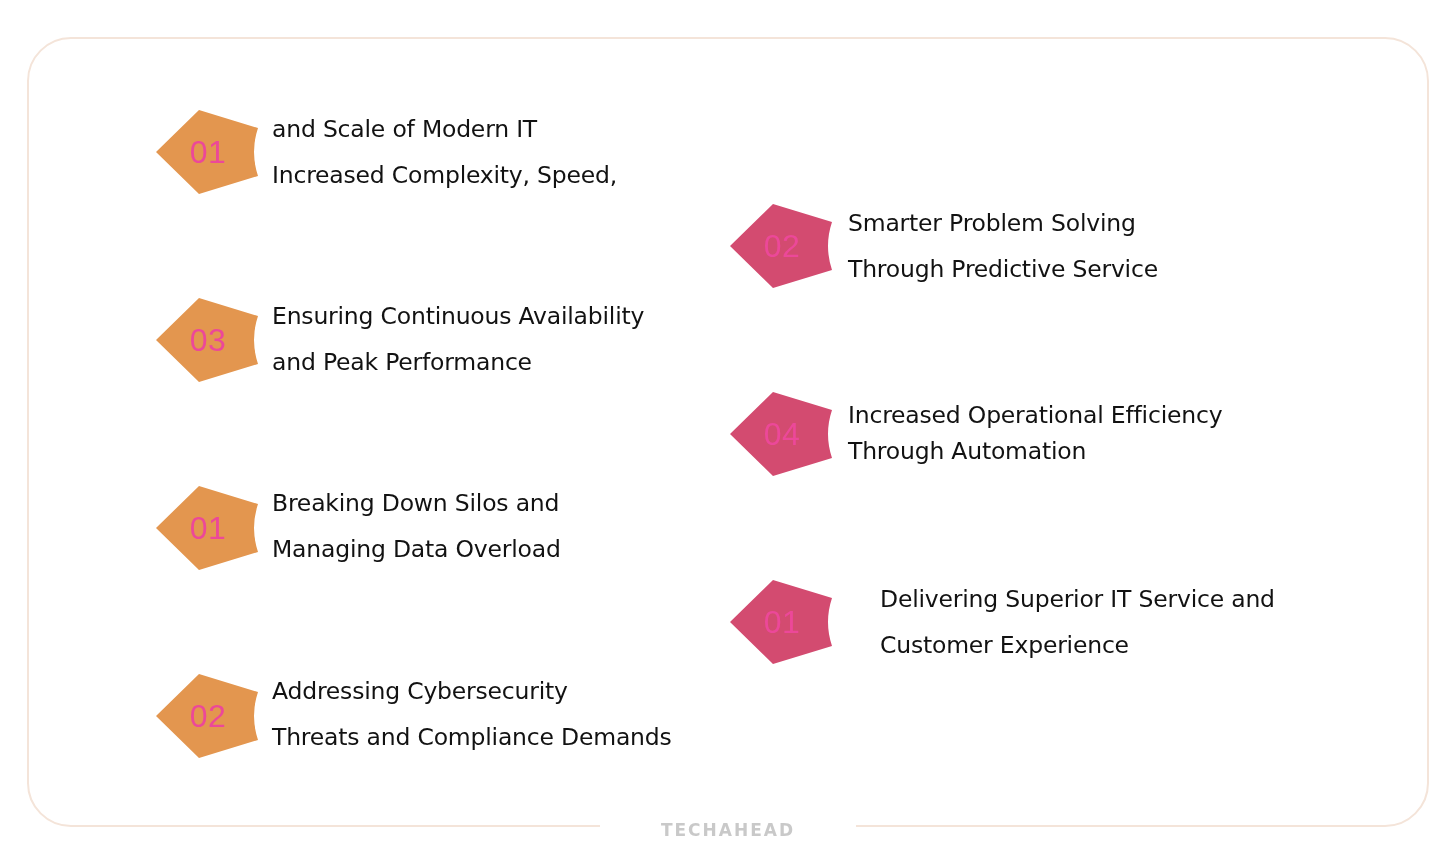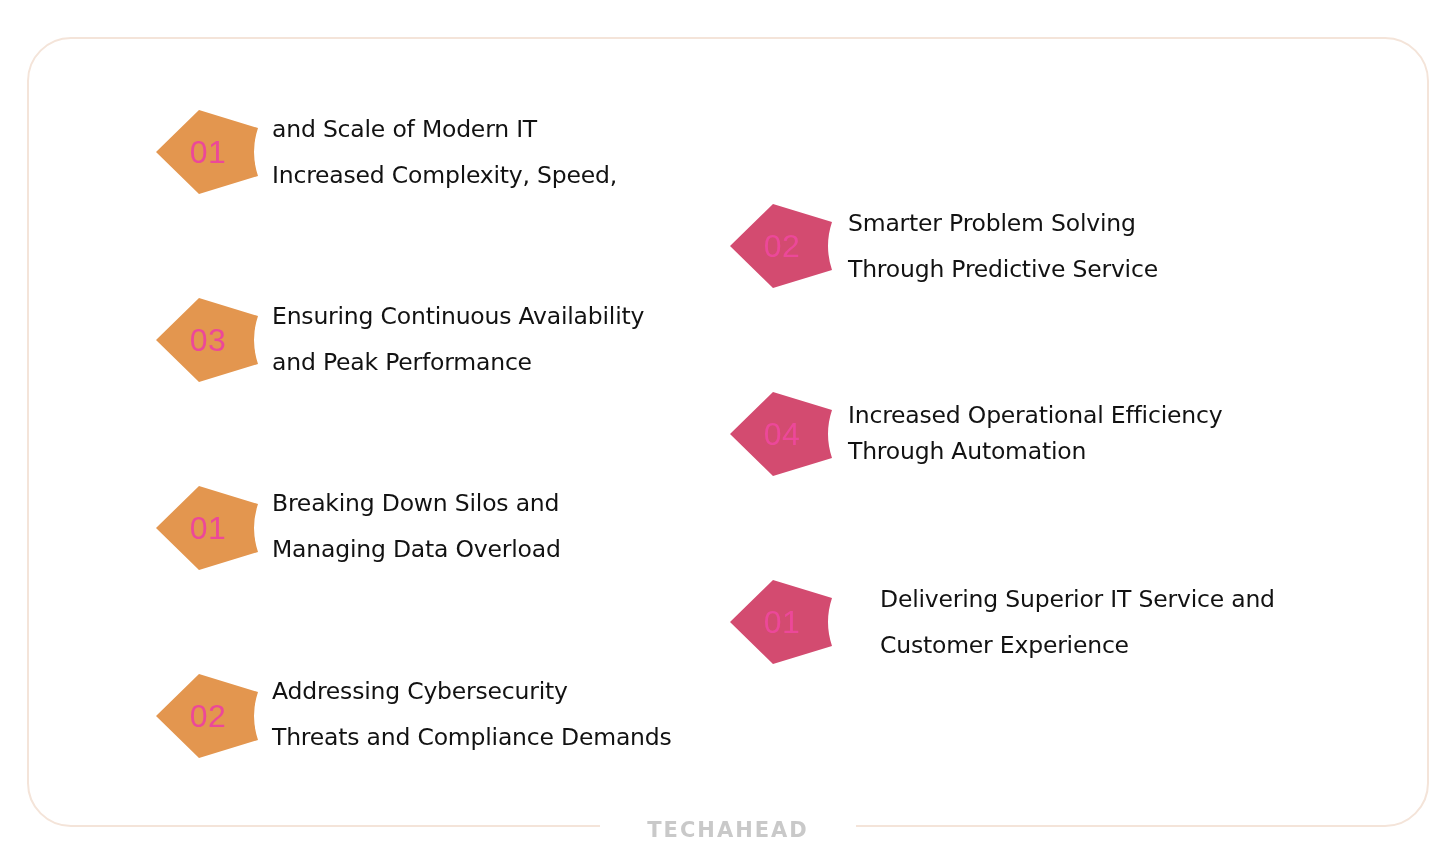--- a/index.html
+++ b/index.html
@@ -26,21 +26,21 @@
       font-family:"DejaVu Sans", sans-serif; font-size:23.5px; line-height:46px;
       white-space:nowrap; letter-spacing:-0.2px;
     }
     .label.tight { line-height:36px; }
     .footer-mask {
       position:absolute; left:600px; top:815px; width:256px; height:30px; background:#ffffff;
     }
     .logo {
       position:absolute; left:600px; top:815px; width:256px; height:30px;
       display:flex; align-items:center; justify-content:center;
-      color:#c9c9c9; font-family:"DejaVu Sans", sans-serif; font-weight:bold; font-size:21px;
+      color:#c9c9c9; font-family:"DejaVu Sans", sans-serif; font-weight:bold; font-size:17px;
       letter-spacing:2px;
     }
   </style>
 </head>
 <body>
 
 <div class="card"></div>
 
 <div class="badge" style="left:156px; top:110px;">
   <svg viewBox="0 0 102 84">

